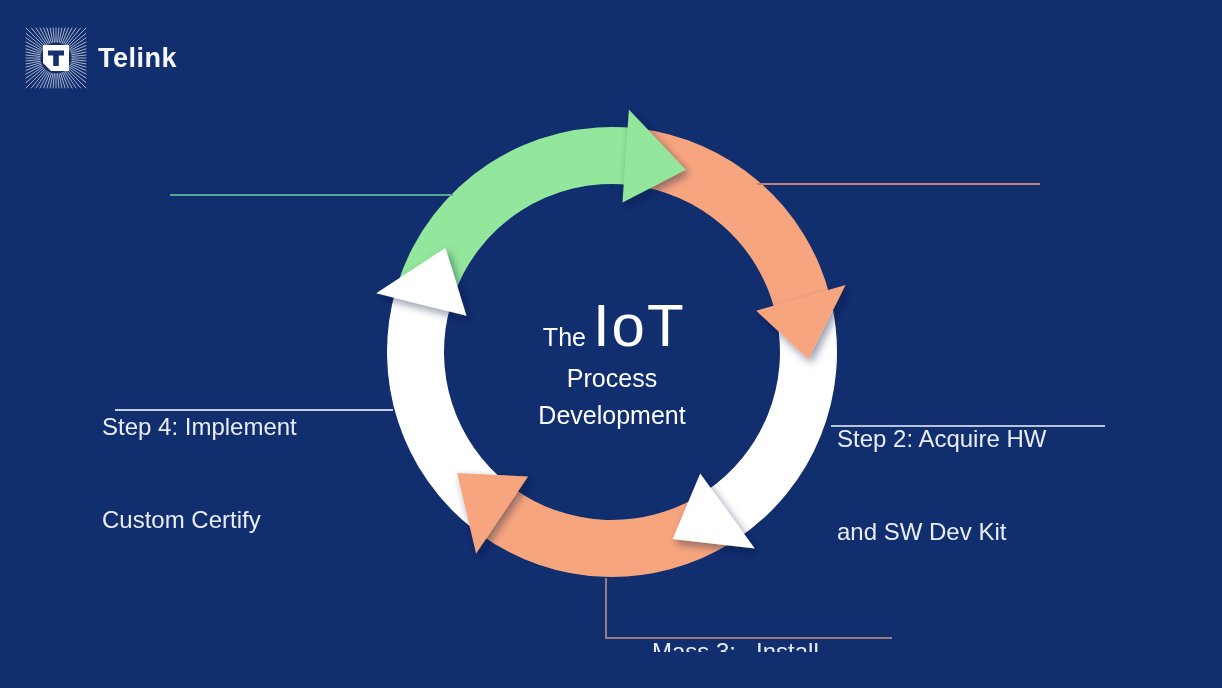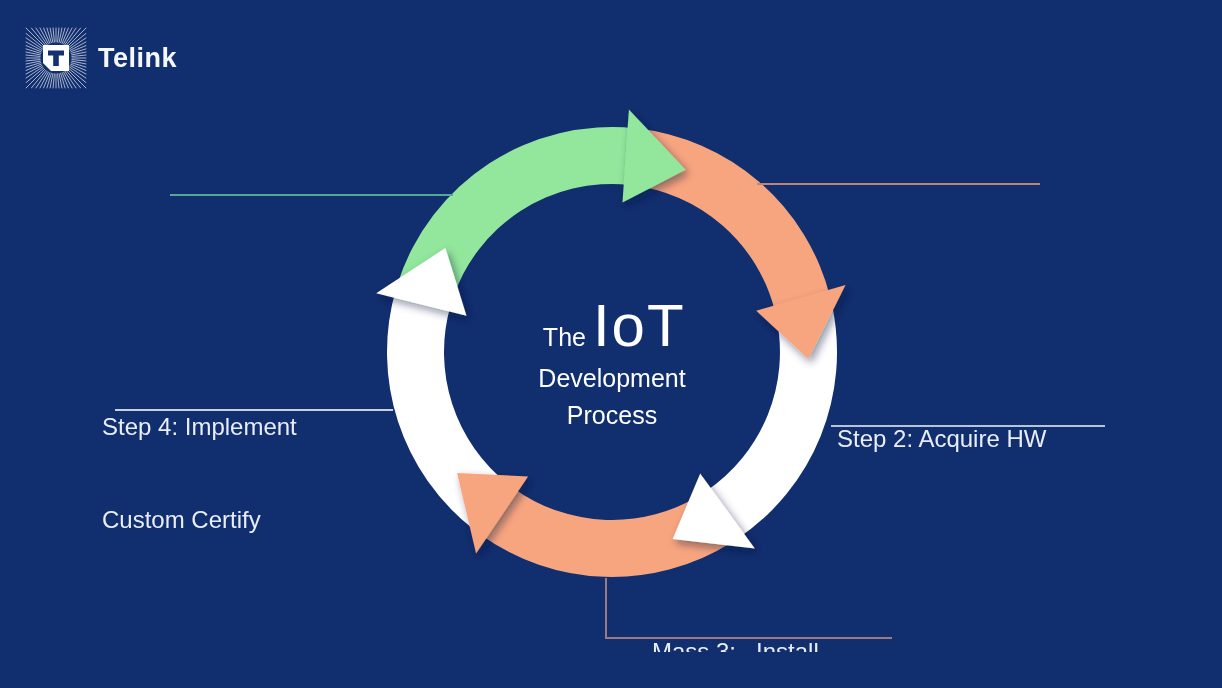--- a/index.html
+++ b/index.html
@@ -140,28 +140,29 @@
       <path data-name="arrowhead-step2-icon" d="M754.8 548.6 L672.7 538.9 L700.2 473.4 Z" fill="#ffffff"></path>
       <path data-name="arrowhead-step3-icon" d="M476.1 553.4 L457.1 473.0 L528.1 476.4 Z" fill="#f7a57f"></path>
       <path data-name="arrowhead-step4-icon" d="M376.2 293.2 L445.4 247.9 L466.5 315.7 Z" fill="#ffffff"></path>
     </g>
   </svg>
 
   <div class="center-text" data-name="diagram-title">
     <div class="center-line1">
       <span class="center-the" data-name="title-prefix">The</span><span class="center-iot" data-name="title-main">IoT</span>
     </div>
+    <div class="center-sub" data-name="title-line3">Process</div>
     <div class="center-sub" data-name="title-line2">Development</div>
-    <div class="center-sub" data-name="title-line3">Process</div>
   </div>
 
   <div class="leader-line step1-line" data-name="step-1-leader-line" style="background-color: rgb(192, 133, 119);"></div>
 
   <div class="step-label step2-label" data-name="step-2-label">
     <div data-name="step-2-line-1">Step 2: Acquire HW</div>
+    <div data-name="step-2-line-2">and SW Dev Kit</div>
   </div>
   <div class="leader-line step2-line" data-name="step-2-leader-line" style="background-color: rgb(185, 195, 216);"></div>
 
   <div class="step-label step3-label" data-name="step-3-label">
     <div data-name="step-3-line-1">Mass 3:   Install</div>
     
   </div>
   <div class="step3-line" data-name="step-3-leader-line" style="border-color: rgb(157, 122, 128);"></div>
 
   <div class="step-label step4-label" data-name="step-4-label">

